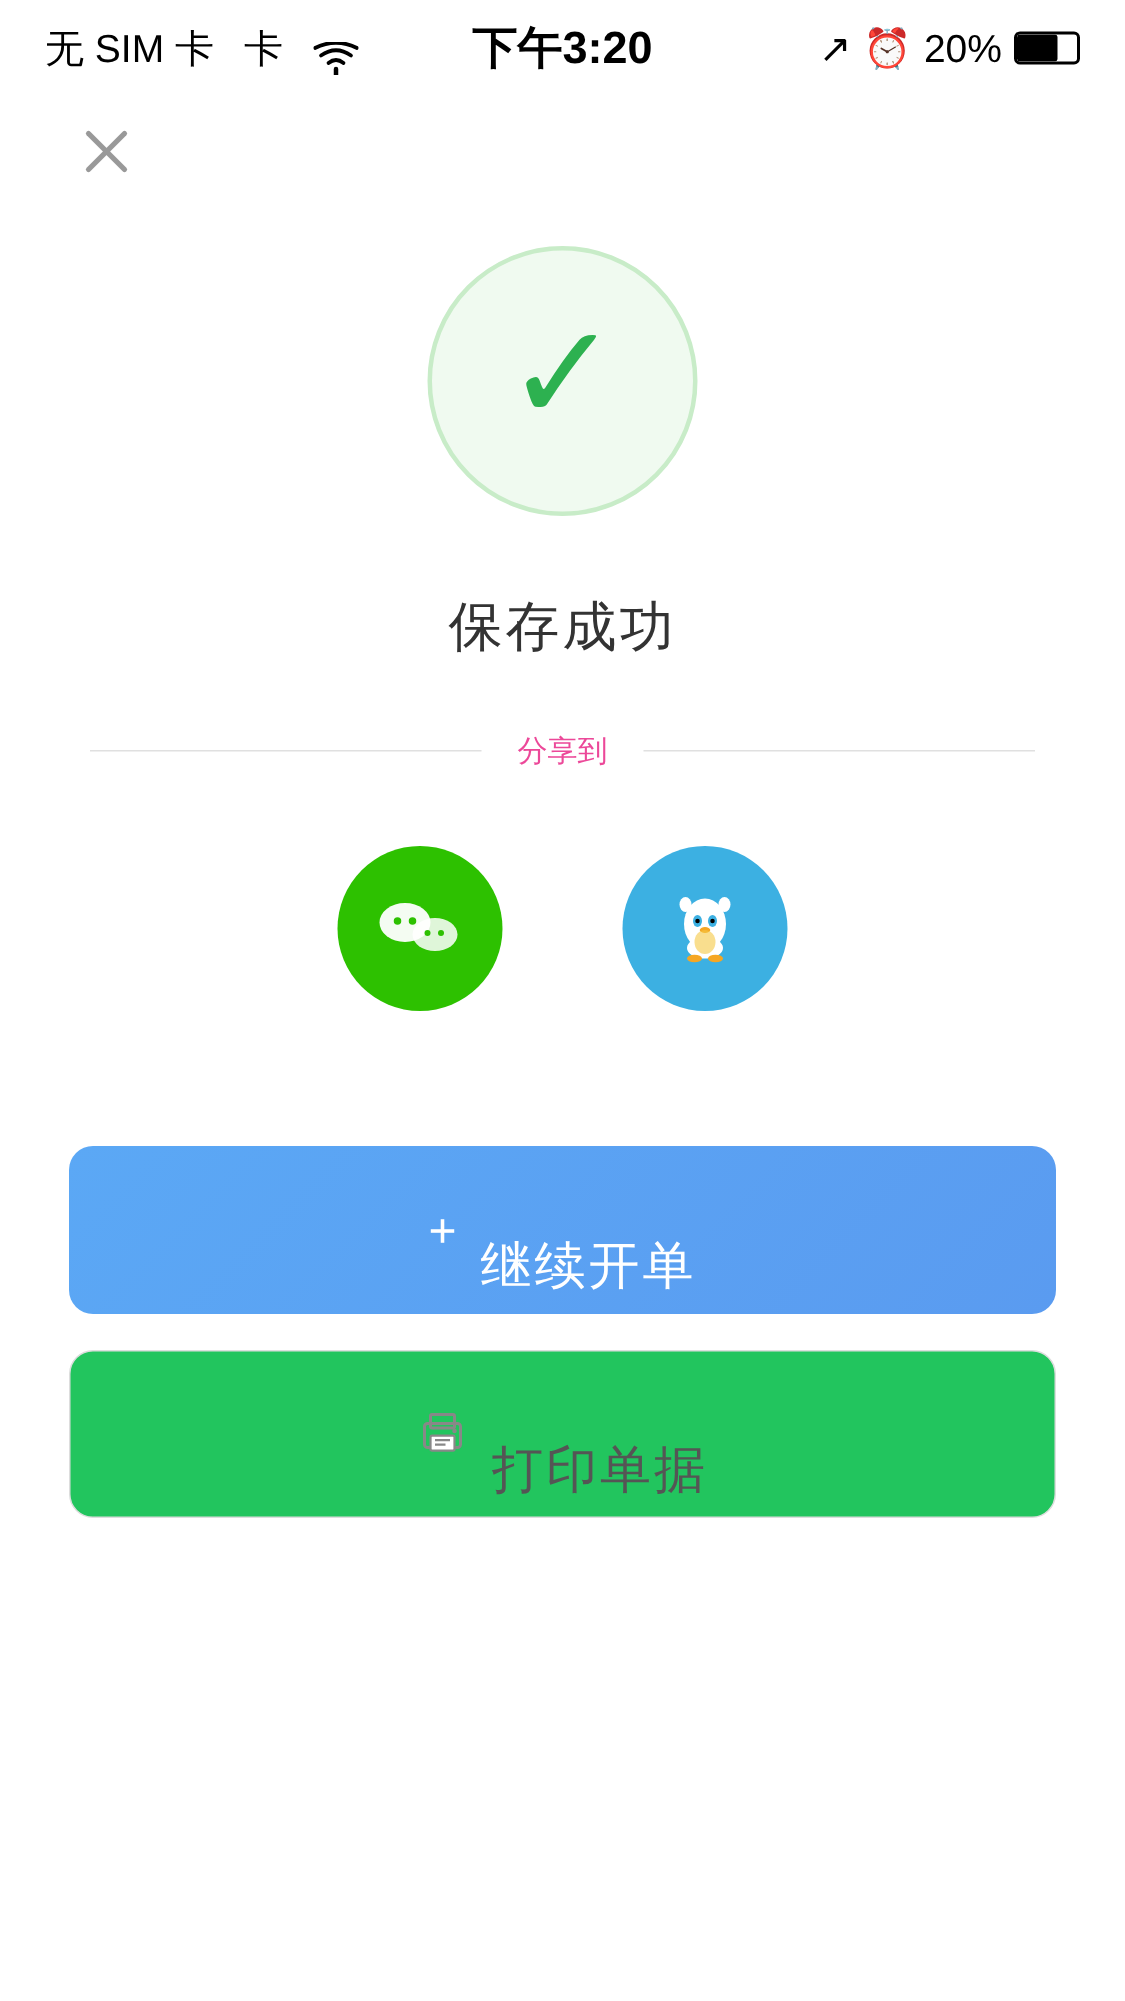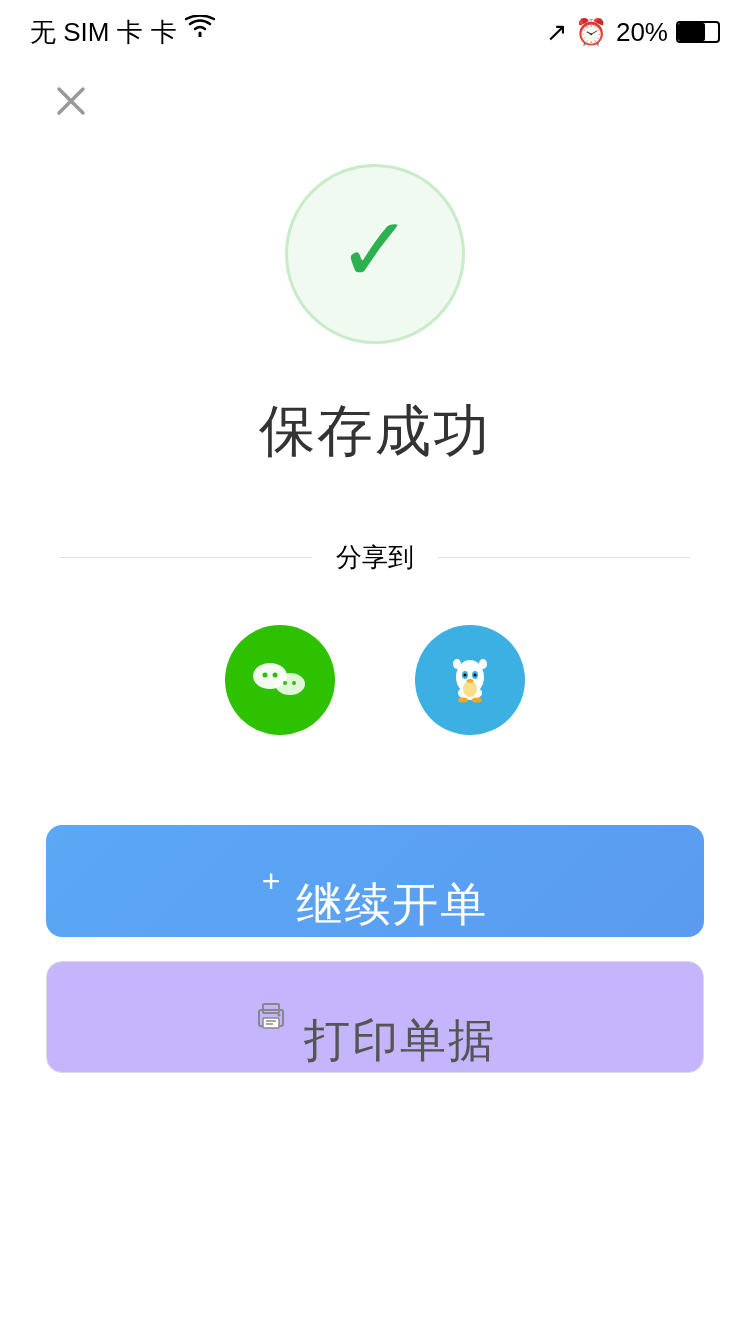--- a/index.html
+++ b/index.html
@@ -17,22 +17,22 @@
       width: 100%;
       height: 64px;
       display: flex;
       align-items: center;
       justify-content: space-between;
       padding: 0 30px;
       background: #fff;
     }
     .status-left {
       display: flex;
-      align-items: flex-start;
-      gap: 8px;
+      align-items: flex-end;
+      gap: 20px;
       font-size: 26px;
       color: #000;
     }
     .status-center {
       font-size: 30px;
       font-weight: 600;
       color: #000;
       position: absolute;
       left: 50%;
       transform: translateX(-50%);
@@ -110,43 +110,43 @@
     }
     .checkmark {
       color: #2db150;
       font-size: 90px;
       line-height: 1;
       margin-top: -8px;
     }
 
     
     .success-title {
-      font-size: 56px;
+      font-size: 36px;
       font-weight: 400;
       color: #333;
-      margin-bottom: 70px;
+      margin-bottom: 44px;
       letter-spacing: 2px;
     }
 
     
     .share-divider {
       width: 100%;
       display: flex;
       align-items: center;
       padding: 0 60px;
       margin-bottom: 50px;
     }
     .divider-line {
       flex: 1;
       height: 1px;
       background: #e0e0e0;
     }
     .divider-text {
-      font-size: 26px;
-      color: #000000;
+      font-size: 20px;
+      color: #ec4899;
       padding: 0 24px;
     }
 
     
     .share-icons-row {
       display: flex;
       align-items: center;
       justify-content: center;
       gap: 80px;
       margin-bottom: 90px;
@@ -184,59 +184,60 @@
       display: flex;
       flex-direction: column;
       gap: 24px;
     }
 
     .action-btn {
       width: 100%;
       height: 112px;
       border-radius: 16px;
       border: 1.5px solid #ddd;
-      background: #c4b5fd;
+      background: #22c55e;
       display: flex;
       align-items: center;
       justify-content: center;
       gap: 16px;
       font-size: 34px;
       color: #555;
       cursor: pointer;
     }
     .action-btn.primary {
       background: linear-gradient(135deg, #5ba8f5, #5a9bf0);
       border: none;
       color: #fff;
     }
     .action-btn-icon {
       font-size: 32px;
       line-height: 1;
     }
     .action-btn-label {
-      font-size: 46px;
+      font-size: 34px;
       letter-spacing: 2px;
       margin-top: 48px;
     }
   </style>
 </head>
 <body>
 
 <div class="status-bar">
   <div class="status-left">
     <span>无 SIM 卡</span>
     <span>卡</span>
 
     <svg width="30" height="22" viewBox="0 0 30 22">
       <path d="M15 18 L15 22" stroke="#000" stroke-width="3" stroke-linecap="round"></path>
       <path d="M10 14 Q15 10 20 14" stroke="#000" stroke-width="2.5" fill="none" stroke-linecap="round"></path>
       <path d="M5 9 Q15 2 25 9" stroke="#000" stroke-width="2.5" fill="none" stroke-linecap="round"></path>
       <path d="M1 4 Q15 -3 29 4" stroke="#000" stroke-width="2.5" fill="none" stroke-linecap="round"></path>
     </svg>
   </div>
+  <div class="status-center">下午3:20</div>
   <div class="status-right">
     <span>↗</span>
     <span>⏰</span>
     <span>20%</span>
     <div class="battery-bar">
       <div class="battery-fill"></div>
     </div>
   </div>
 </div>
 

